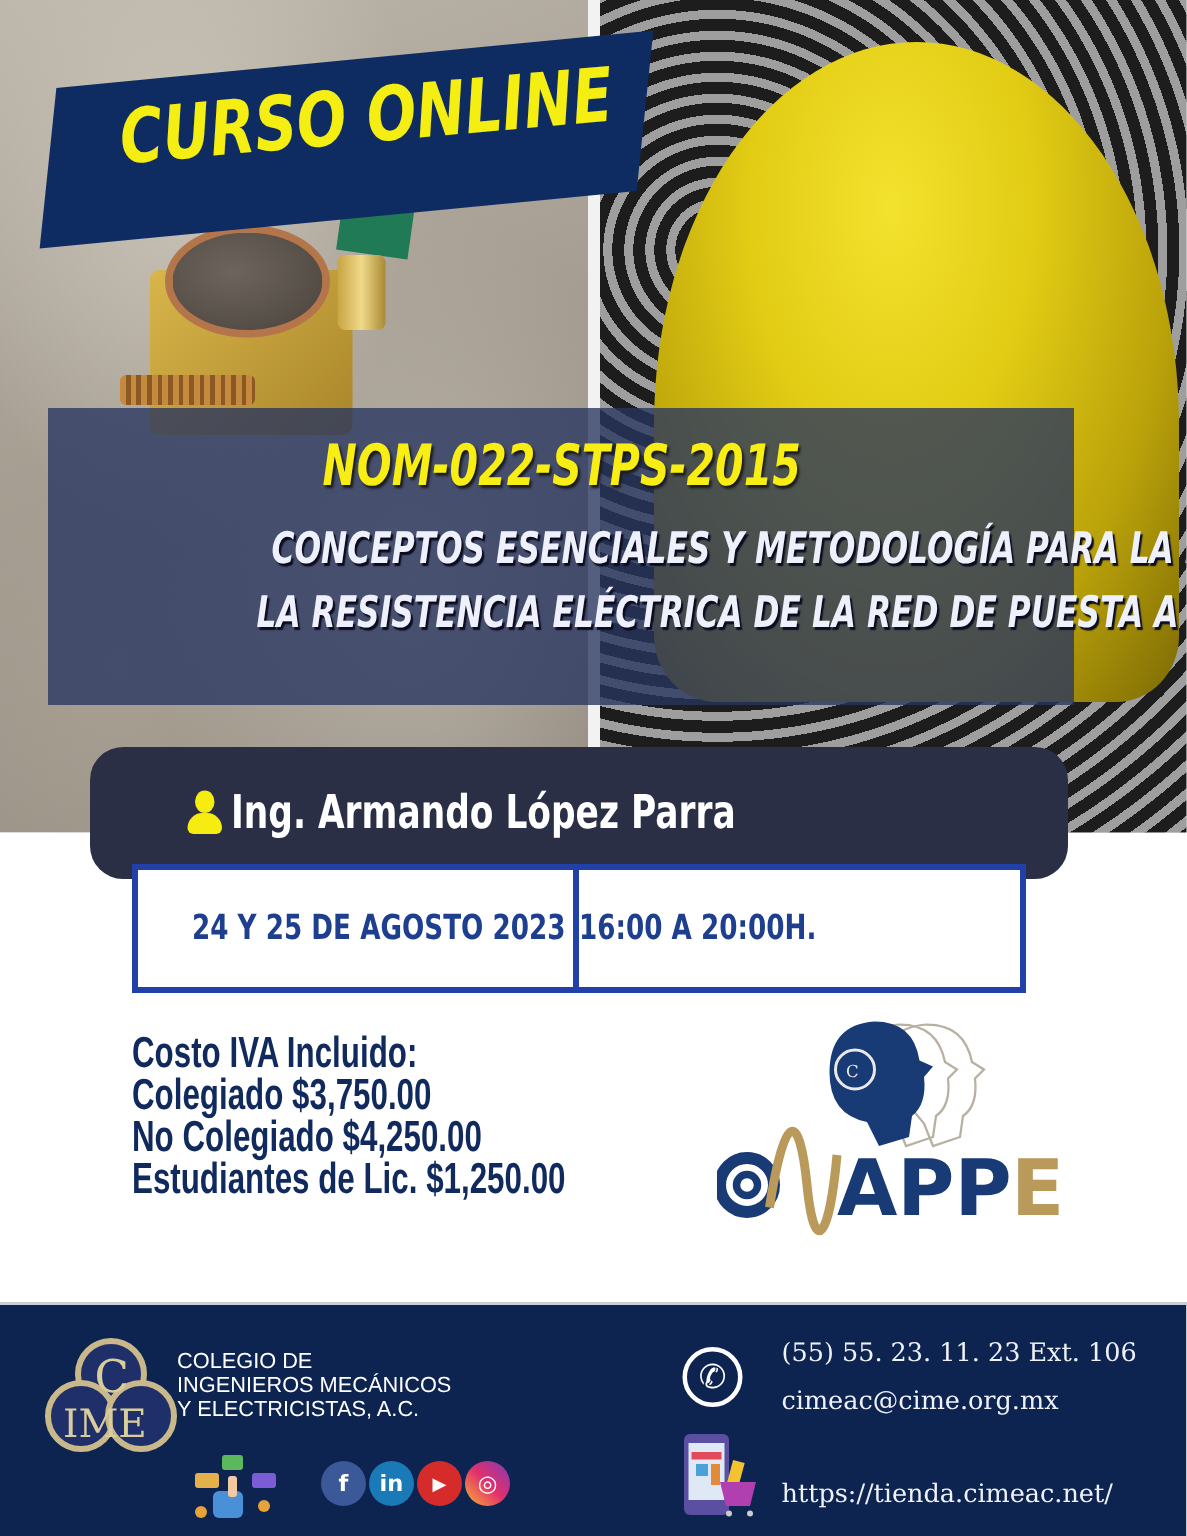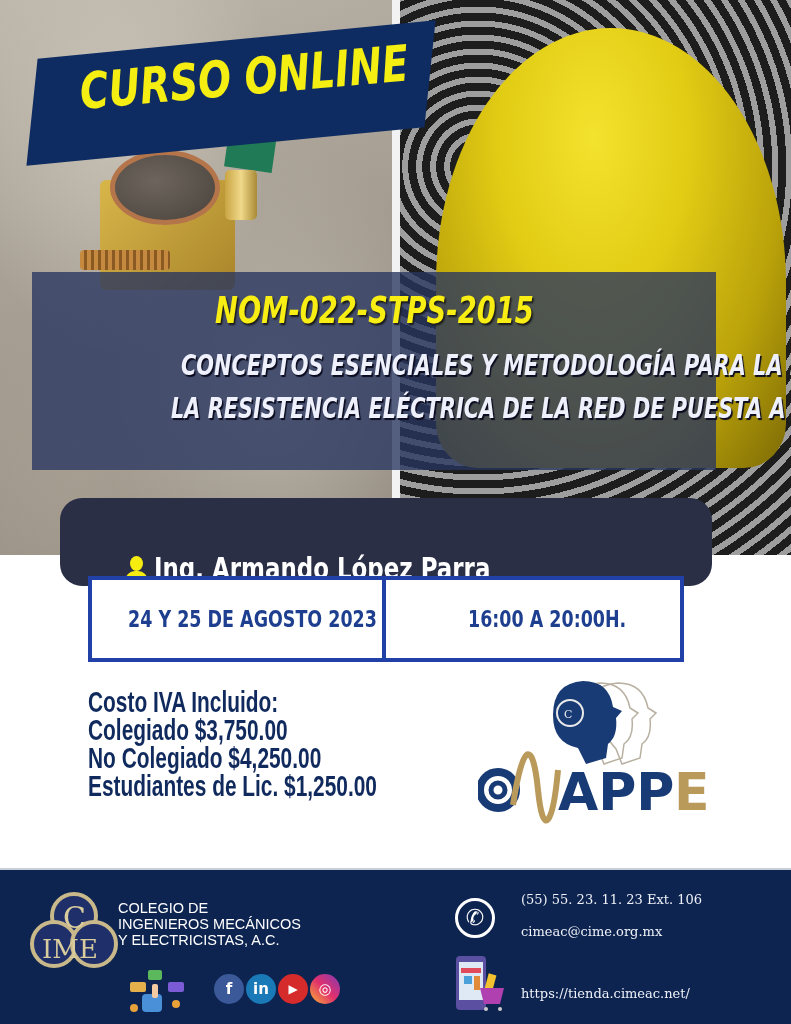--- a/index.html
+++ b/index.html
@@ -29,42 +29,42 @@
   .banner-text{position:absolute;left:80px;top:50px;width:320px;height:85px;z-index:4;transform:rotate(-5deg);
     color:#f5ee12;font-family:"DejaVu Sans",sans-serif;font-weight:bold;font-style:italic;font-size:50px;line-height:85px;
     letter-spacing:0px;transform-origin:left center;}
   .banner-text span{display:inline-block;transform:scaleX(0.78);transform-origin:left center;white-space:nowrap;}
   .title-box{position:absolute;left:32px;top:272px;width:684px;height:198px;background:rgba(40,54,96,0.78);z-index:5;}
   .nom{position:absolute;left:0;right:0;top:16px;text-align:center;color:#f8ee14;font-family:"DejaVu Sans",sans-serif;font-weight:bold;font-style:italic;font-size:38px;
     text-shadow:2px 2px 2px #1a1a1a;}
   .nom span,.subtitle span{display:inline-block;transform:scaleX(0.72);white-space:nowrap;}
   .subtitle{position:absolute;left:0;right:0;top:72px;text-align:center;color:#eef0fb;font-family:"DejaVu Sans",sans-serif;font-weight:bold;font-style:italic;font-size:29px;line-height:43px;
     text-shadow:2px 2px 1px #0c0c20;}
-  .instructor{position:absolute;left:60px;top:498px;width:652px;height:88px;background:#2a2f46;border-radius:22px;z-index:6;display:flex;align-items:flex-end;justify-content:center;}
+  .instructor{position:absolute;left:60px;top:498px;width:652px;height:88px;background:#2a2f46;border-radius:22px;z-index:6;display:flex;align-items:center;justify-content:center;}
   .instructor .name{color:#ffffff;font-family:"DejaVu Sans",sans-serif;font-weight:bold;font-size:31px;}
   .instructor .name span{display:inline-block;transform:scaleX(0.74);transform-origin:left center;white-space:nowrap;}
   .user-icon{width:24px;height:30px;position:relative;margin-right:6px;margin-left:-40px;}
   .user-icon .head{position:absolute;left:6px;top:0;width:13px;height:15px;border-radius:50%;background:#f7ec10;}
   .user-icon .torso{position:absolute;left:1px;top:15px;width:23px;height:14px;border-radius:10px 10px 4px 4px;background:#f7ec10;}
   .schedule{position:absolute;left:88px;top:576px;width:596px;height:86px;border:4px solid #2140a8;box-sizing:border-box;display:flex;z-index:6;background:#fff;}
   .schedule .cell{flex:0 0 auto;height:100%;display:flex;align-items:center;color:#1e3f8f;font-family:"DejaVu Sans",sans-serif;font-weight:bold;font-size:23px;}
   .schedule .cell span{display:inline-block;transform:scaleX(0.76);transform-origin:left center;white-space:nowrap;}
   .schedule .date{width:294px;border-right:4px solid #2140a8;padding-left:36px;box-sizing:border-box;}
-  .schedule .time{flex:1;padding-left:82px;box-sizing:border-box;}
+  .schedule .time{flex:1;box-sizing:border-box;}
   .pricing{position:absolute;left:88px;top:688px;width:370px;color:#102a5e;font-family:Liberation Sans, sans-serif;font-weight:bold;font-size:29px;line-height:28px;}
   .pricing div span{display:inline-block;transform:scaleX(0.72);transform-origin:left center;white-space:nowrap;}
   .cnappie{position:absolute;left:478px;top:680px;width:240px;height:150px;}
   .footer{position:absolute;left:0;top:868px;width:791px;height:156px;background:#0d2350;border-top:2px solid #c7ced8;}
   .cime-logo{position:absolute;left:28px;top:18px;width:92px;height:84px;}
   .org-name{position:absolute;left:118px;top:30px;color:#ffffff;font-family:"Liberation Sans",sans-serif;font-size:14.5px;line-height:16px;}
   .social-graphic{position:absolute;left:128px;top:98px;width:60px;height:48px;}
   .social{position:absolute;left:214px;top:104px;display:flex;gap:2px;}
   .social .s{width:30px;height:30px;border-radius:50%;display:flex;align-items:center;justify-content:center;color:#fff;font-family:"DejaVu Sans",sans-serif;font-weight:bold;font-size:15px;}
   .phone-icon{position:absolute;left:455px;top:28px;width:40px;height:40px;border:3px solid #fff;border-radius:50%;box-sizing:border-box;display:flex;align-items:center;justify-content:center;color:#fff;font-size:22px;}
-  .contact{position:absolute;left:521px;color:#eef1f7;font-family:"DejaVu Serif",serif;font-size:13px;}
+  .contact{position:absolute;left:521px;color:#eef1f7;font-family:"DejaVu Serif",serif;font-size:17px;}
   .shop-icon{position:absolute;left:452px;top:84px;width:60px;height:60px;}
 </style>
 </head>
 <body>
 
 <div class="hero">
   <div class="photo-left">
     <div class="wire"></div>
     <div class="clamp">
       <div class="body"></div>

